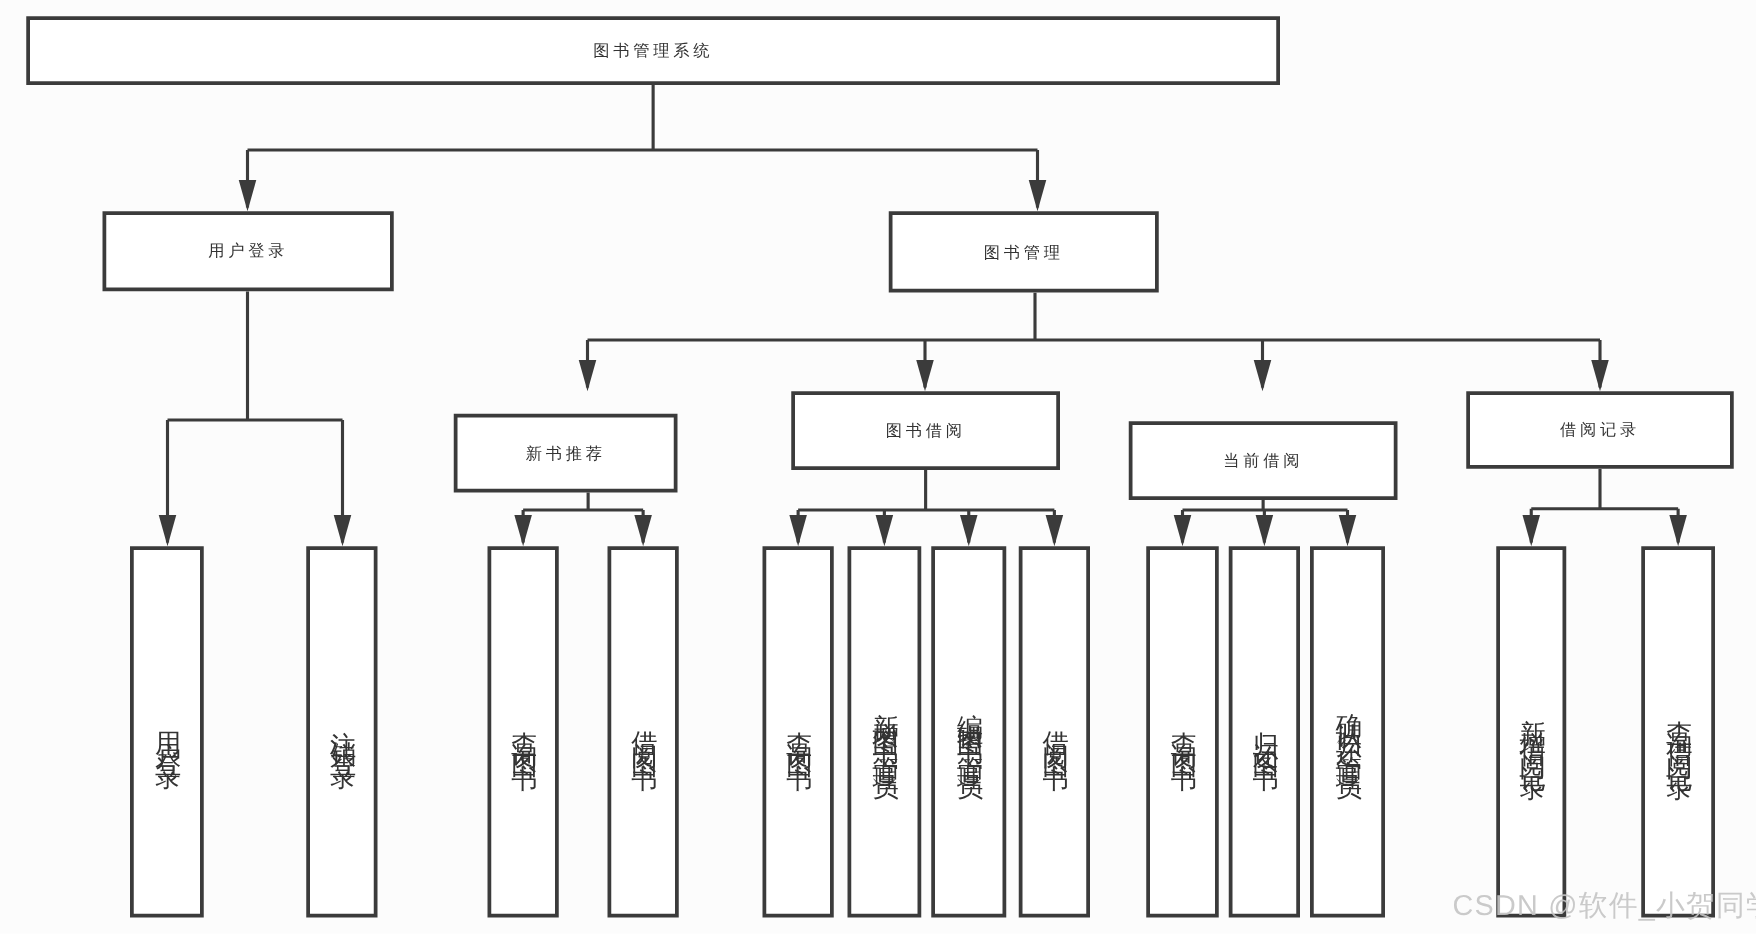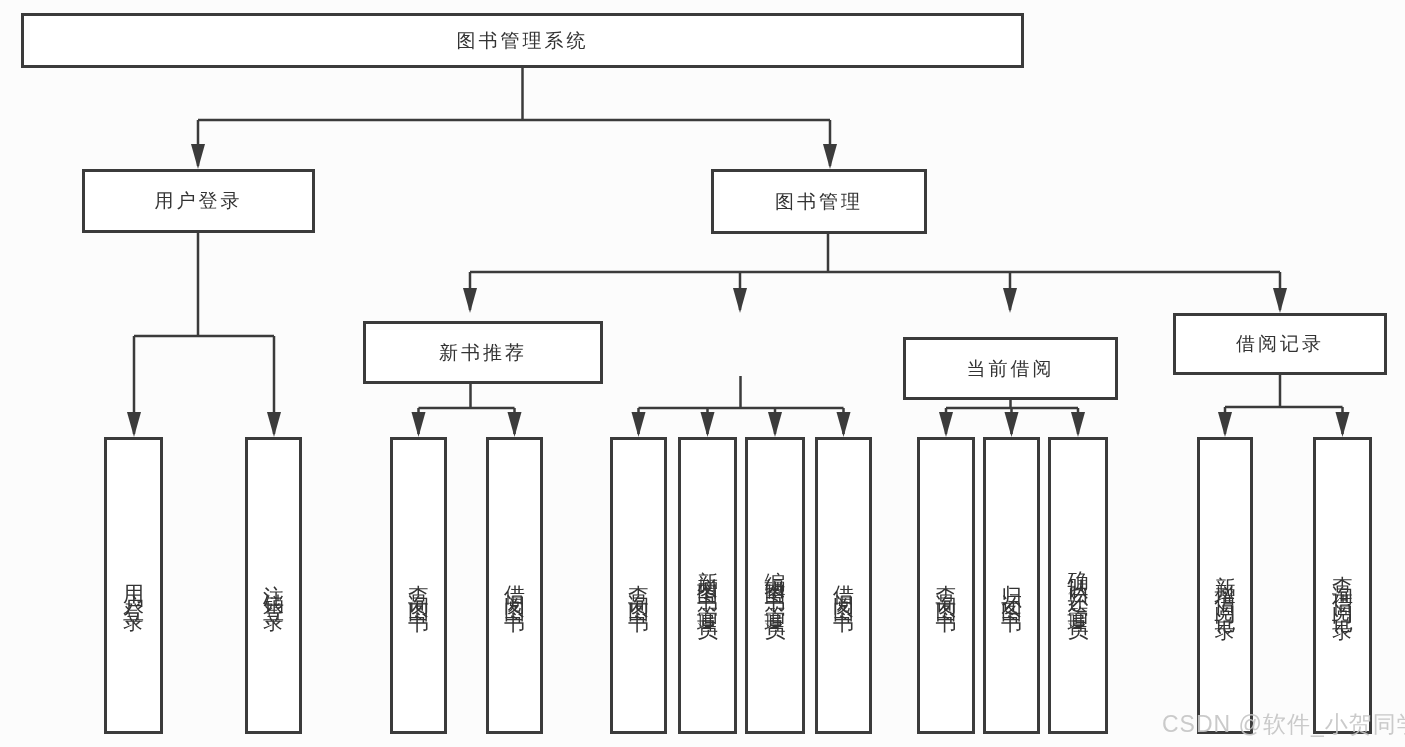--- a/index.html
+++ b/index.html
@@ -11,21 +11,21 @@
     color:var(--txt,#333);
     overflow:hidden;
   }
   svg.wires{position:absolute;left:0;top:0;z-index:1;}
   .node{
     position:absolute;
     box-sizing:border-box;
     border:3px solid var(--line,#3b3b3b);
     background:#fff;
     display:flex;align-items:center;justify-content:center;
-    font-size:19px;letter-spacing:3px;
+    font-size:13px;letter-spacing:3px;
     z-index:2;
   }
   .leaf{
     position:absolute;
     box-sizing:border-box;
     border:3px solid var(--line,#3b3b3b);
     background:#fff;
     display:flex;align-items:center;justify-content:center;
     z-index:2;
   }
@@ -90,24 +90,27 @@
   </div>
 
   <div class="node" style="left:82px;top:169px;width:233px;height:64px;">
     <span>用户登录</span>
   </div>
 
   <div class="node" style="left:711px;top:169px;width:216px;height:65px;">
     <span>图书管理</span>
   </div>
 
-  <div class="node" style="left:363px;top:321px;width:240px;height:63px;">
+  <div class="node" style="left:363px;top:331px;width:179px;height:63px;">
     <span>新书推荐</span>
   </div>
 
+  <div class="node" style="left:633px;top:313px;width:215px;height:63px;">
+    <span>图书借阅</span>
+  </div>
 
   <div class="node" style="left:903px;top:313px;width:215px;height:63px;margin-top:24px;">
     <span>当前借阅</span>
   </div>
 
   <div class="node" style="left:1173px;top:313px;width:214px;height:62px;">
     <span>借阅记录</span>
   </div>
 
   <div class="leaf" style="left:104px;top:437px;width:59px;height:297px;">

